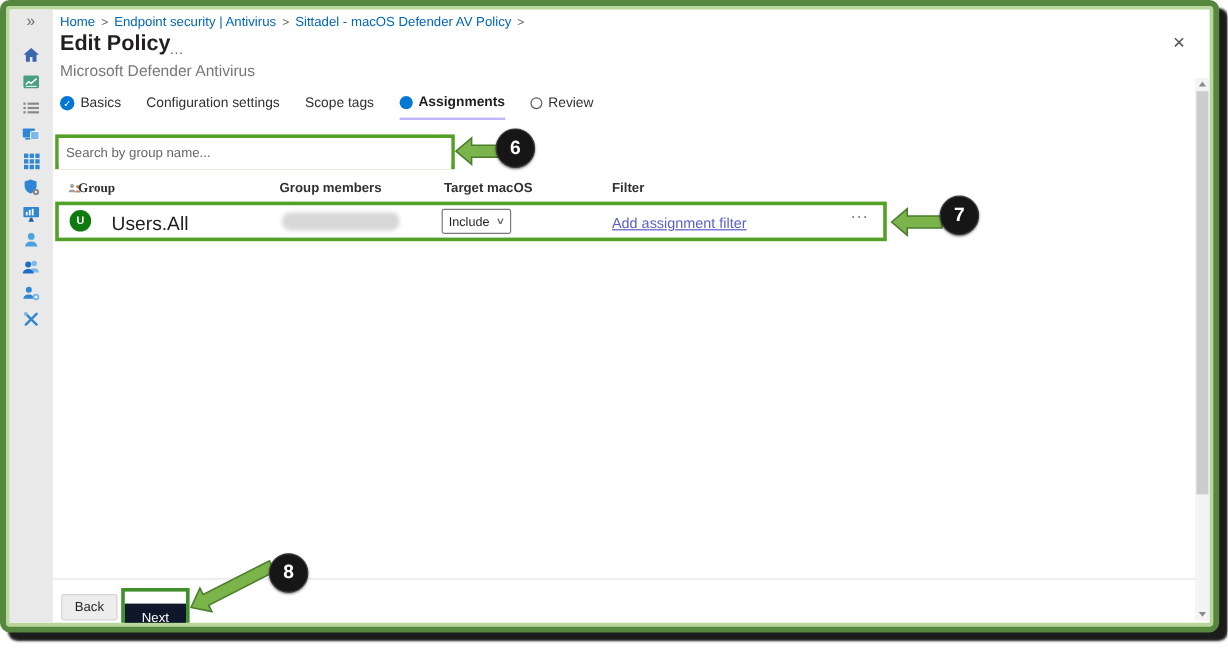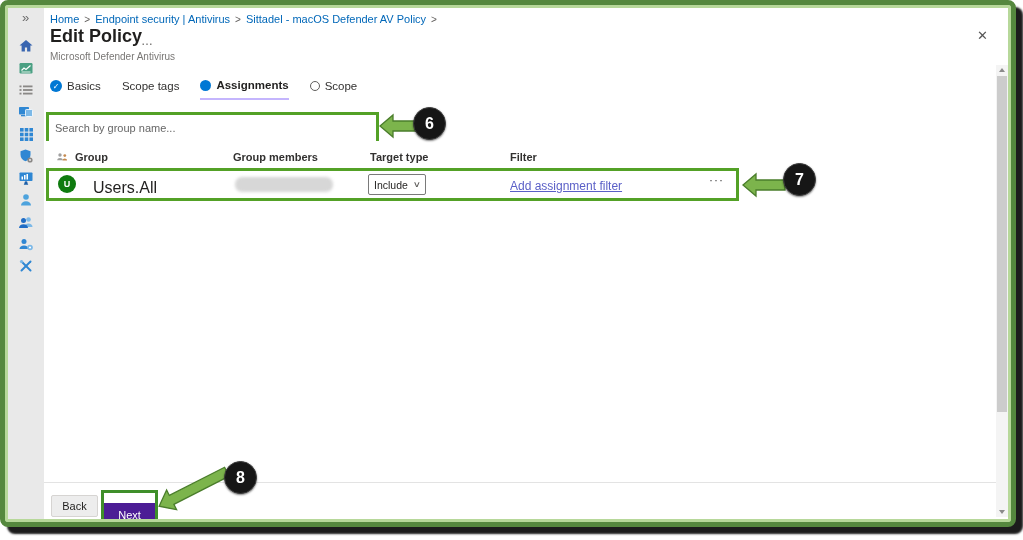--- a/index.html
+++ b/index.html
@@ -17,21 +17,21 @@
   .collapse { position:absolute; top:2px; left:14px; color:#6b6b6b; font-size:13px; cursor:default; }
   .nav { position:absolute; top:30px; left:0; width:36px; display:flex; flex-direction:column; align-items:center; gap:6px; }
   .nav .it { width:18px; height:16px; display:flex; align-items:center; justify-content:center; }
 
   
   .crumbs { position:absolute; left:42px; top:5px; font-size:11px; color:#5d5b58; white-space:nowrap; }
   .crumbs a { color:#0067b8; text-decoration:none; cursor:pointer; }
   .crumbs .sep { margin:0 5px; color:#605e5c; font-size:10px; }
   .pg-title { position:absolute; left:42px; top:18px; font-size:18px; font-weight:bold; color:#201f1e; }
   .title-dots { position:absolute; left:133px; top:26px; color:#605e5c; font-size:12px; letter-spacing:1px; }
-  .pg-sub { position:absolute; left:42px; top:43px; font-size:10px; color:#797775; }
+  .pg-sub { position:absolute; left:42px; top:43px; font-size:13px; color:#797775; }
   .close-x { position:absolute; left:969px; top:20px; font-size:13px; color:#555; cursor:pointer; }
 
   
   .tabs { position:absolute; left:42px; top:71px; display:flex; gap:21px; font-size:11.5px; color:#323130; }
   .tab { display:flex; align-items:center; gap:5px; padding-bottom:7px; cursor:pointer; }
   .tab.active { font-weight:bold; color:#201f1e; border-bottom:2px solid #c4b5fd; }
   .st-check { width:12px; height:12px; border-radius:50%; background:#0078d4; color:#fff; font-size:8px;
               display:flex; align-items:center; justify-content:center; }
   .st-dot { width:11px; height:11px; border-radius:50%; background:#0078d4; }
   .st-todo { width:10px; height:10px; border-radius:50%; border:1.5px solid #605e5c; background:#fff; }
@@ -56,21 +56,21 @@
   .dd .chev { font-size:8px; color:#605e5c; transform:scaleX(1.4); }
   .flt-link { position:absolute; left:461px; top:8px; font-size:12px; color:#5a5fc7; text-decoration:underline; cursor:pointer; }
   .more { position:absolute; left:660px; top:2px; font-size:12px; color:#444; letter-spacing:1px; cursor:pointer; }
 
   
   .divider { position:absolute; left:36px; top:474px; width:952px; height:1px; background:#e3e3e3; }
   .btn-back { position:absolute; left:43px; top:487px; width:47px; height:22px; background:#ededed; border:1px solid #d6d4d2;
               border-radius:2px; font-size:11px; color:#201f1e; display:flex; align-items:center; justify-content:center; cursor:pointer; }
   .next-hl { position:absolute; left:93px; top:482px; width:57px; height:30px; border:3px solid #3f8f2a; background:#fff;
              display:flex; align-items:center; justify-content:center; }
-  .btn-next { width:100%; height:100%; background:#4c1d95; color:#fff; font-size:11px; display:flex; align-items:center;
+  .btn-next { width:100%; height:100%; background:#0f172a; color:#fff; font-size:11px; display:flex; align-items:center;
               justify-content:center; cursor:pointer;margin-top:20px; }
 
   
   .num-circle { position:absolute; width:33px; height:33px; border-radius:50%; background:#161616; color:#fff;
                 border:1px solid #3a3a3a; box-shadow:0 1px 2px rgba(0,0,0,.5);
                 display:flex; align-items:center; justify-content:center; font-size:16px; font-weight:bold; }
   .arrow-svg { position:absolute; overflow:visible; }
 
   
   .sbar { position:absolute; left:988px; top:57px; width:12px; height:452px; background:#f4f4f4; }
@@ -195,46 +195,49 @@
     <div class="title-dots">…</div>
     <div class="pg-sub">Microsoft Defender Antivirus</div>
     <div class="close-x">✕</div>
 
     <div class="tabs">
       <div class="tab">
         <span class="st-check">✓</span>
         <span>Basics</span>
       </div>
       <div class="tab">
+        <span>Configuration settings</span>
+      </div>
+      <div class="tab">
         <span>Scope tags</span>
       </div>
       <div class="tab active">
         <span class="st-dot"></span>
         <span>Assignments</span>
       </div>
       <div class="tab">
         <span class="st-todo"></span>
-        <span>Scope</span>
+        <span>Review</span>
       </div>
     </div>
 
     <div class="search-hl">
       <input type="text" placeholder="Search by group name..." style="">
     </div>
 
     <div class="thead">
       <svg class="hdr-ppl" style="left:48px;" width="12" height="11" viewBox="0 0 12 11">
             <circle cx="4" cy="3" r="1.7" fill="#a0a0a0"></circle>
             <path d="M1.2 8.2c0-1.5 1.3-2.3 2.8-2.3s2.8.8 2.8 2.3z" fill="#a0a0a0"></path>
             <circle cx="8.8" cy="3.6" r="1.4" fill="#c58a50"></circle>
             <path d="M6.6 8.4c0-1.2 1-1.9 2.2-1.9s2.2.7 2.2 1.9z" fill="#c58a50"></path>
           </svg>
-      <div class="th" style="left:67px;">Group</div>
+      <div class="th" style="left:57px;font-family:Liberation Serif, serif;">Group</div>
       <div class="th" style="left:225px;">Group members</div>
-      <div class="th" style="left:362px;">Target type</div>
+      <div class="th" style="left:362px;">Target macOS</div>
       <div class="th" style="left:502px;">Filter</div>
     </div>
 
     <div class="row-hl">
       <div style="position:relative; width:100%; height:100%;">
         <div class="avatar">U</div>
         <div class="cell-group">Users.All</div>
         <div class="blurbox"></div>
         <div class="dd">
           <span>Include</span>

